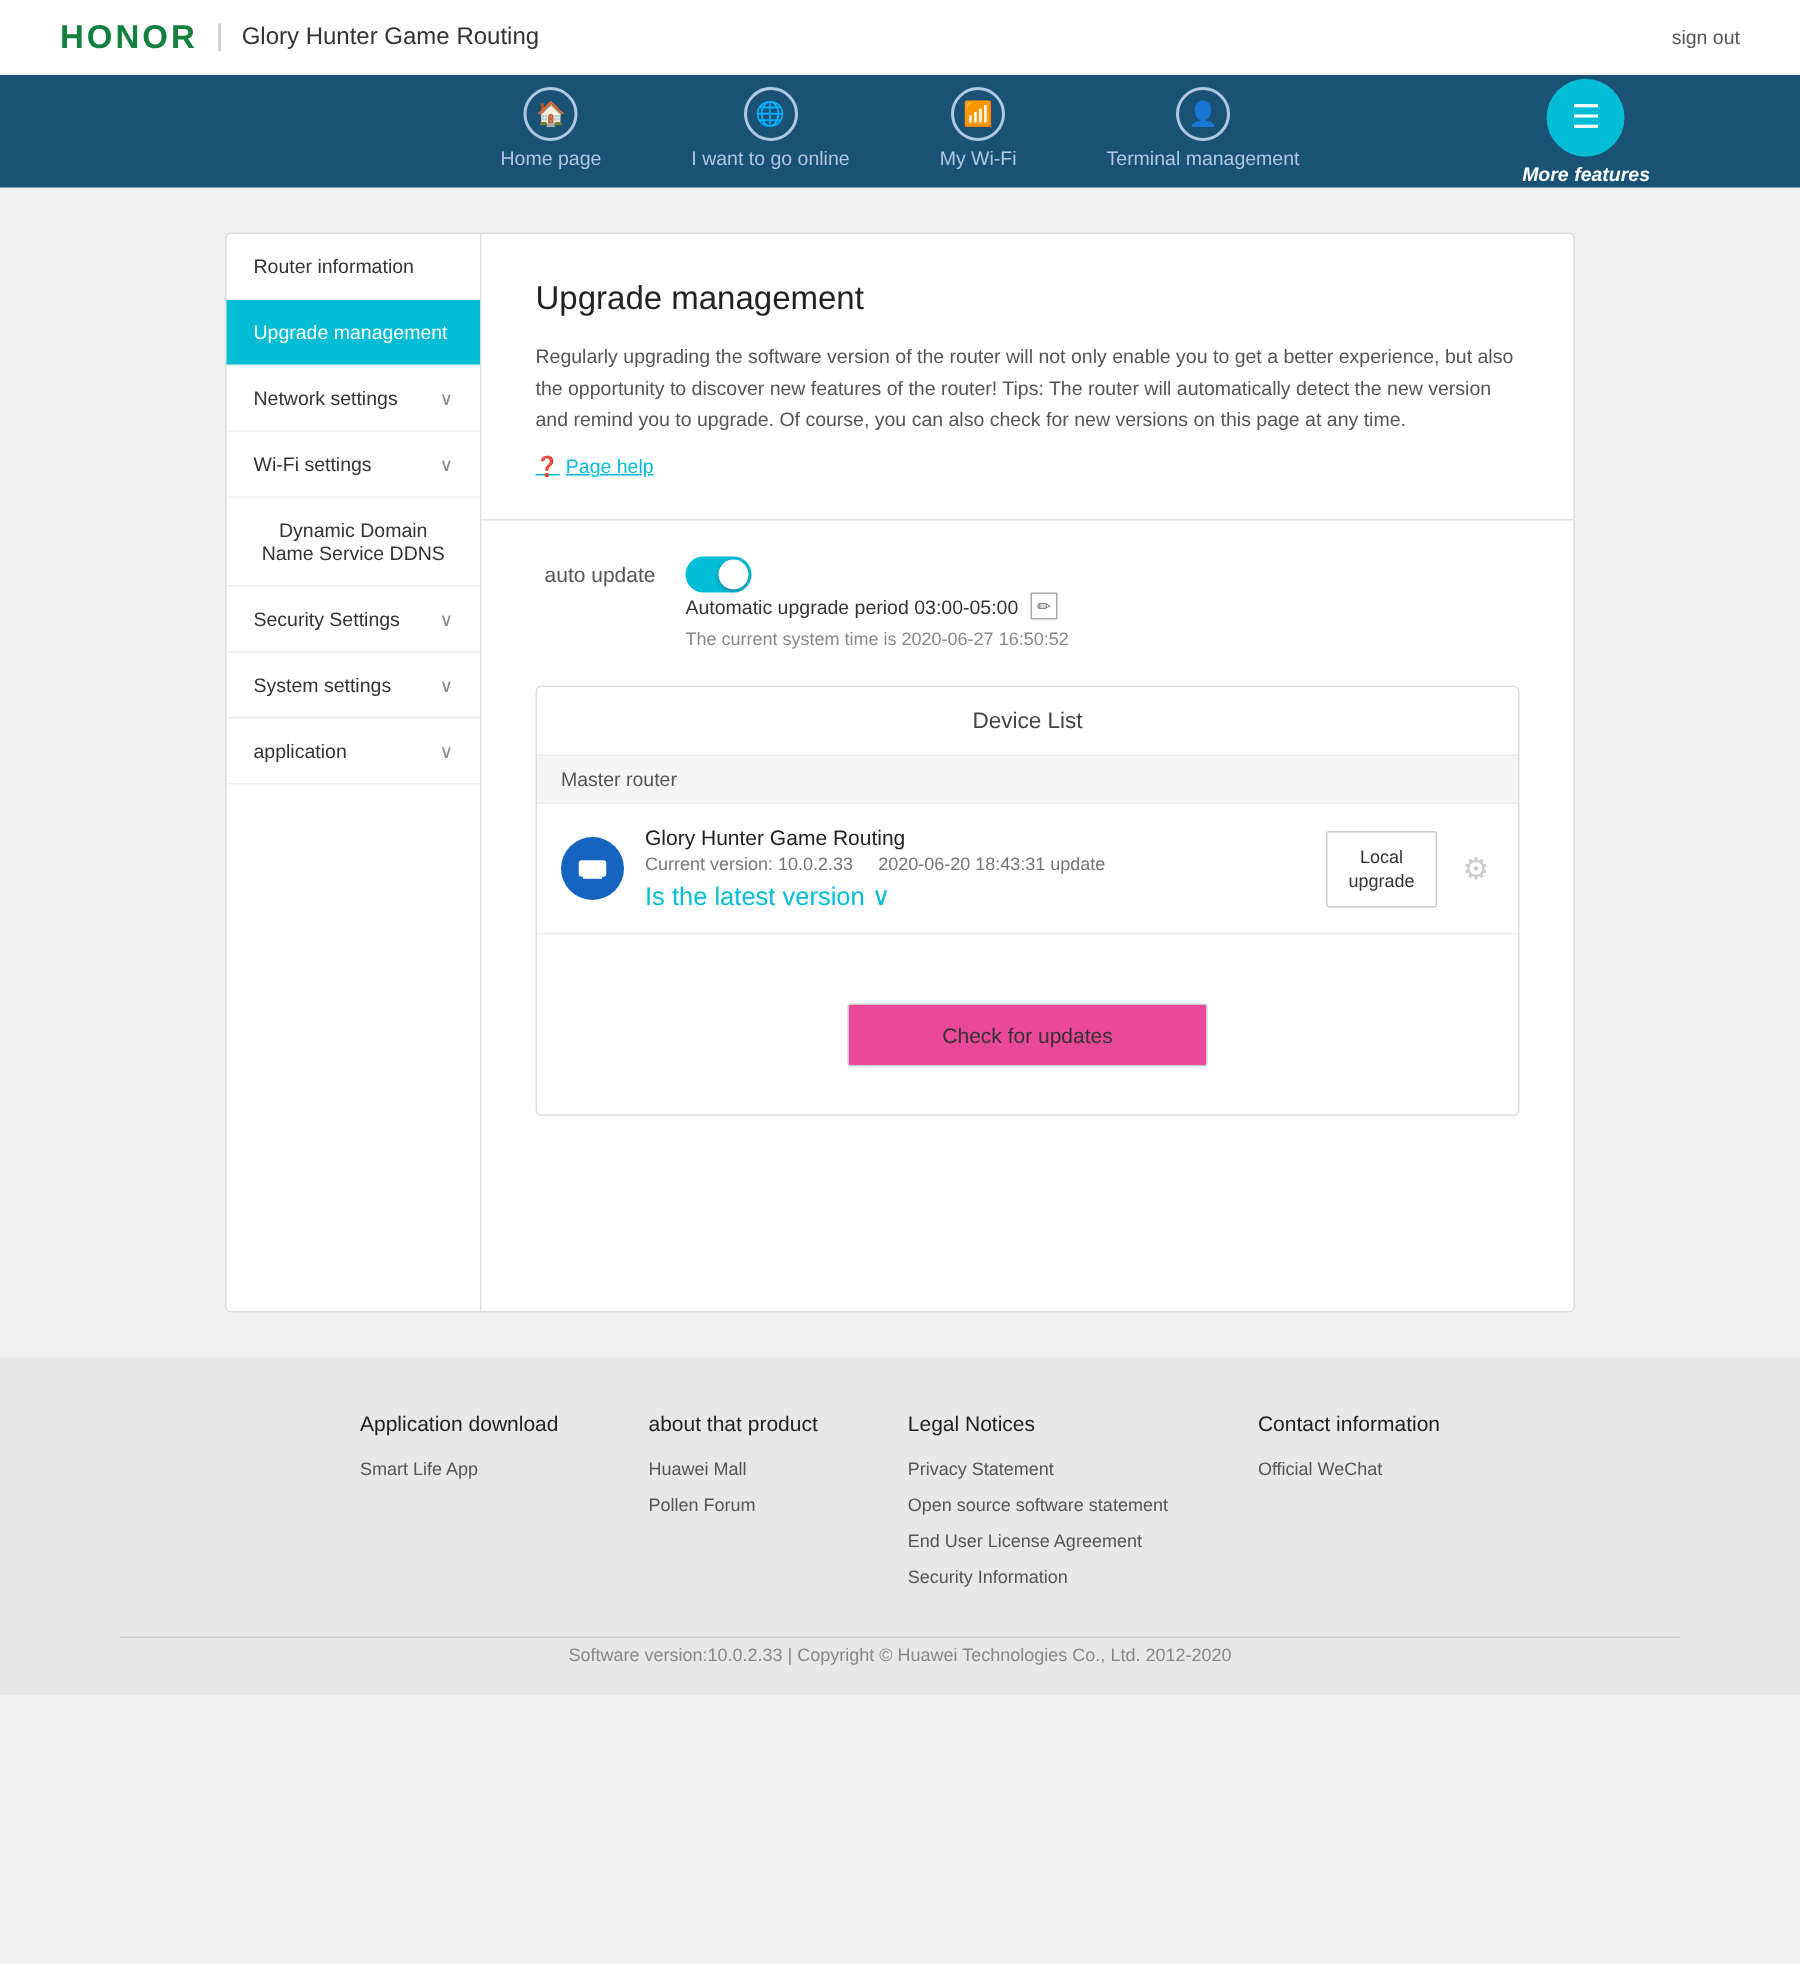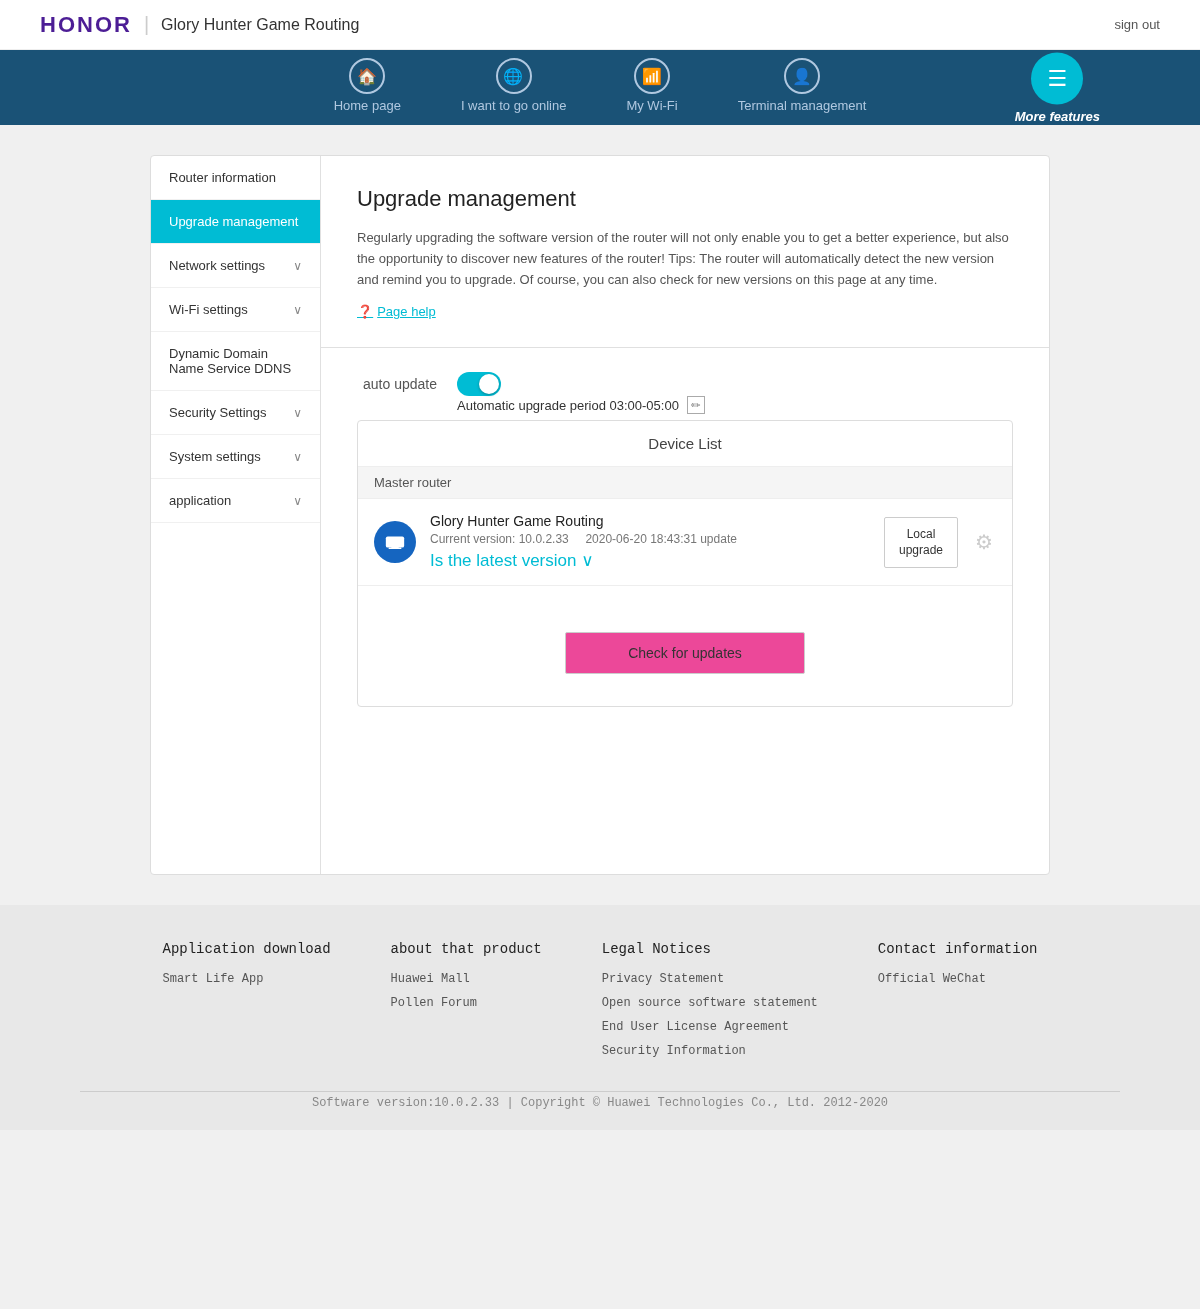--- a/index.html
+++ b/index.html
@@ -16,21 +16,21 @@
     }
     .header-brand {
       display: flex;
       align-items: center;
       gap: 12px;
     }
     .header-honor {
       font-size: 22px;
       font-weight: bold;
       letter-spacing: 2px;
-      color: #4c1d95;
+      color: #15803d;
     }
     .header-divider {
       color: #ccc;
       font-size: 20px;
     }
     .header-product {
       font-size: 16px;
       color: #333;
     }
     .header-signout {
@@ -119,20 +119,21 @@
     }
     .sidebar-item {
       padding: 14px 18px;
       font-size: 13px;
       color: #333;
       cursor: pointer;
       border-bottom: 1px solid #f0f0f0;
       display: flex;
       align-items: center;
       justify-content: space-between;
+      text-align: center;
     }
     .sidebar-item.active {
       background: #00bcd4;
       color: #fff;
     }
     .chevron { font-size: 12px; color: #888; }
 
     
     .content {
       flex: 1;
@@ -328,21 +329,20 @@
       color: #333;
       cursor: pointer;
       border-radius: 2px;
       text-align: center;
     }
 
     
     .footer {
       background: #e8e8e8;
       padding: 36px 80px 20px 80px;
-      font-family: Liberation Mono, monospace;
     }
     .footer-cols {
       display: flex;
       gap: 60px;
       justify-content: center;
       margin-bottom: 28px;
     }
     .footer-col-title {
       font-size: 14px;
       color: #222;
@@ -449,20 +449,21 @@
       <div class="toggle">
         <div class="toggle-knob"></div>
       </div>
     </div>
 
     <div class="upgrade-period-row">
       <span class="upgrade-period-text">Automatic upgrade period 03:00-05:00</span>
       <div class="edit-icon">✏</div>
     </div>
 
+    <div class="system-time">The current system time is 2020-06-27 16:50:52</div>
 
     
     <div class="device-list-card">
       <div class="device-list-header">Device List</div>
 
       <div class="master-router-label">Master router</div>
 
       <div class="device-row">
         <div class="device-icon">
           <svg width="22" height="22" viewBox="0 0 24 24" fill="white">

